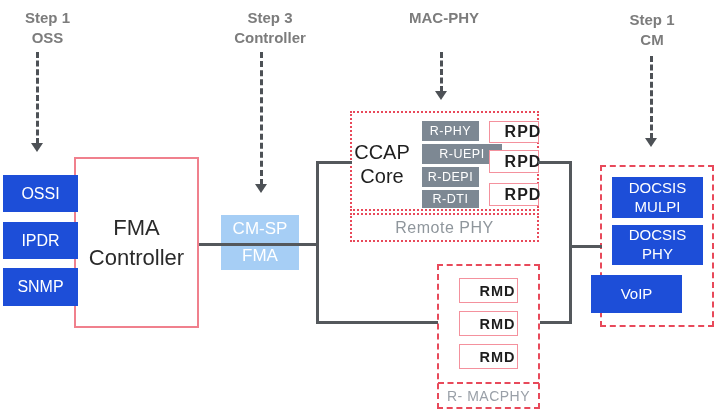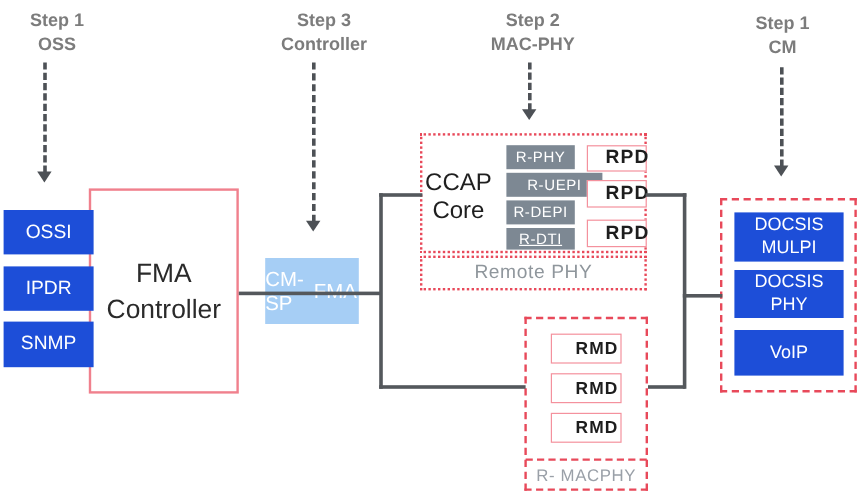--- a/index.html
+++ b/index.html
@@ -55,22 +55,22 @@
     display: flex; flex-direction: column;
     align-items: center; justify-content: center;
     text-align: center;
     color: #2a2a2a;
   }
 
   .interface-box {
     position: absolute;
     background: #a6cef5;
     color: #ffffff;
-    display: flex; flex-direction: row;
-    text-align: left;
+    display: flex; flex-direction: column;
+    text-align: right;
     font-size: 17px;
   }
   .interface-box span { flex: 1; display: flex; align-items: center; justify-content: center; }
 
   .dotted-frame {
     position: absolute;
     border: 2px dotted #e8495a;
     background: transparent;
   }
   .dashed-frame {
@@ -128,41 +128,41 @@
 
   [data-name="cmsp-fma-interface-box"] { left: 221px; top: 215px; width: 78px; height: 55px; }
 
   [data-name="ccap-core-frame"] { left: 350px; top: 111px; width: 189px; height: 100px; }
   [data-name="ccap-core-label"] { position:absolute; left: 352px; top: 141px; width: 60px; font-size: 20px; color: #1f1f1f; text-align: center; line-height: 1.18; }
   [data-name="ccap-core-label"] span { display: block; }
 
   [data-name="proto-box-rphy"]  { left: 412px; top: 121px; width: 57px; height: 20px; }
   [data-name="proto-box-ruepi"] { left: 412px; top: 144px; width: 80px; height: 20px; }
   [data-name="proto-box-rdepi"] { left: 412px; top: 167px; width: 57px; height: 20px; }
-  [data-name="proto-box-rdti"]  { left: 412px; top: 190px; width: 57px; height: 18px; text-decoration: underline; }
+  [data-name="proto-box-rdti"]  { left: 412px; top: 190px; width: 57px; height: 18px; }
 
   [data-name="rpd-box-1"] { left: 489px; top: 121px; width: 50px; height: 22px; font-size: 16px; }
   [data-name="rpd-box-2"] { left: 489px; top: 150px; width: 50px; height: 23px; font-size: 16px; }
   [data-name="rpd-box-3"] { left: 489px; top: 183px; width: 50px; height: 23px; font-size: 16px; }
 
   [data-name="remote-phy-frame"]   { left: 350px; top: 213px; width: 189px; height: 29px; }
   [data-name="remote-phy-caption"] { left: 352px; top: 215px; width: 185px; height: 25px; font-size: 16px; }
 
   [data-name="rmacphy-frame"]   { left: 437px; top: 264px; width: 103px; height: 145px; }
   [data-name="rmacphy-divider"] { position:absolute; left: 438px; top: 382px; width: 101px; height: 0; border-top: 2px dashed #e8495a; }
   [data-name="rmacphy-caption"] { left: 439px; top: 385px; width: 99px; height: 21px; font-size: 14px; color: #9aa0a8; }
 
   [data-name="rmd-box-1"] { left: 459px; top: 278px; width: 59px; height: 25px; font-size: 14.5px; }
   [data-name="rmd-box-2"] { left: 459px; top: 311px; width: 59px; height: 25px; font-size: 14.5px; }
   [data-name="rmd-box-3"] { left: 459px; top: 344px; width: 59px; height: 25px; font-size: 14.5px; }
 
   [data-name="cm-frame"]        { left: 600px; top: 165px; width: 114px; height: 162px; }
   [data-name="docsis-mulpi-box"]{ left: 612px; top: 177px; width: 91px; height: 41px; font-size: 15px; }
   [data-name="docsis-phy-box"]  { left: 612px; top: 225px; width: 91px; height: 40px; font-size: 15px; }
-  [data-name="voip-box"]        { left: 612px; top: 275px; width: 91px; height: 38px; font-size: 15px; }
+  [data-name="voip-box"]        { left: 591px; top: 275px; width: 91px; height: 38px; font-size: 15px; }
 
   [data-name="line-fma-to-interface"] { left: 199px; top: 243px; width: 119px; height: 3px; }
   [data-name="line-branch-left"]      { left: 316px; top: 161px; width: 3px;  height: 163px; }
   [data-name="line-to-ccap"]          { left: 316px; top: 161px; width: 36px; height: 3px; }
   [data-name="line-to-rmacphy"]       { left: 316px; top: 321px; width: 122px; height: 3px; }
   [data-name="line-rpd-out"]          { left: 538px; top: 161px; width: 34px; height: 3px; }
   [data-name="line-branch-right"]     { left: 569px; top: 161px; width: 3px;  height: 163px; }
   [data-name="line-to-cm"]            { left: 569px; top: 245px; width: 33px; height: 3px; }
   [data-name="line-rmacphy-out"]      { left: 540px; top: 321px; width: 31px; height: 3px; }
 </style>
@@ -173,21 +173,20 @@
 
   <div class="step-label" data-name="step-label-oss">
     <span data-name="step-label-oss-line1">Step 1</span>
     <span data-name="step-label-oss-line2">OSS</span>
   </div>
   <div class="step-label" data-name="step-label-controller">
     <span data-name="step-label-controller-line1">Step 3</span>
     <span data-name="step-label-controller-line2">Controller</span>
   </div>
   <div class="step-label" data-name="step-label-macphy">
-    <span data-name="step-label-macphy-line1">Step 2</span>
     <span data-name="step-label-macphy-line2">MAC-PHY</span>
   </div>
   <div class="step-label" data-name="step-label-cm">
     <span data-name="step-label-cm-line1">Step 1</span>
     <span data-name="step-label-cm-line2">CM</span>
   </div>
 
   <div class="dash-arrow-line" data-name="dashed-arrow-oss"></div>
   <div class="arrow-head" data-name="arrowhead-oss"></div>
   <div class="dash-arrow-line" data-name="dashed-arrow-controller"></div>

